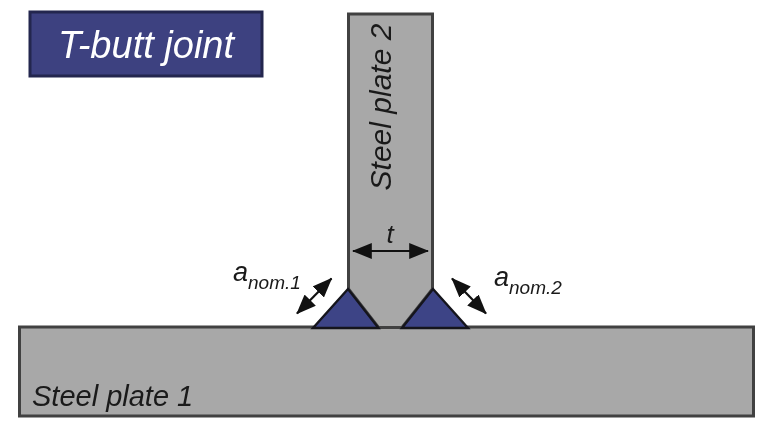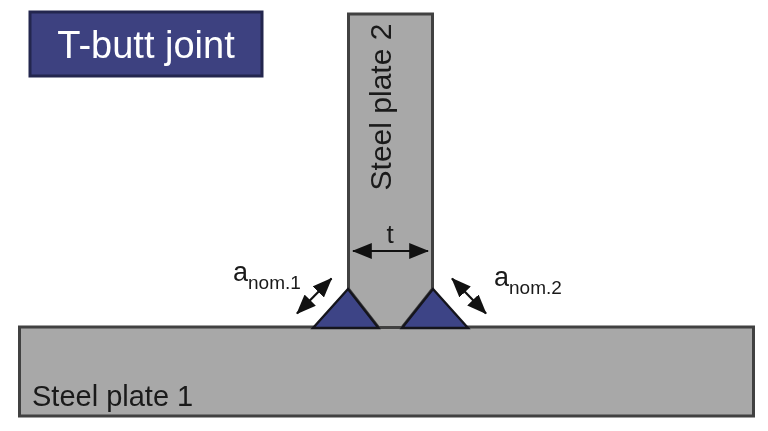--- a/index.html
+++ b/index.html
@@ -7,20 +7,21 @@
     padding: 0;
     background: #ffffff;
   }
   .canvas {
     position: relative;
     width: 768px;
     height: 431px;
     background: #c2410c;
     overflow: hidden;
     font-family: "Liberation Sans", sans-serif;
+    font-style: italic;
   }
   svg { display: block; }
 
   .steel-shape {
     stroke: #414141;
     stroke-width: 3;
     stroke-linejoin: miter;
   }
   .weld-shape {
     stroke: #15151c;

